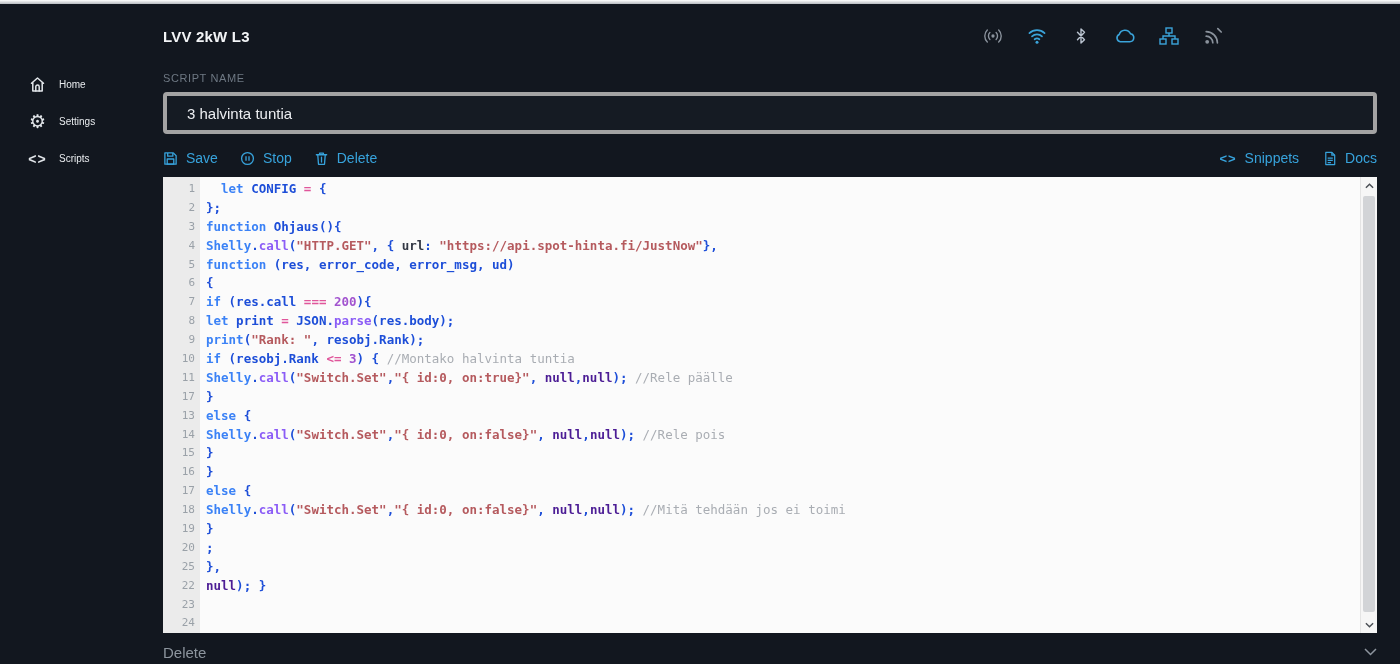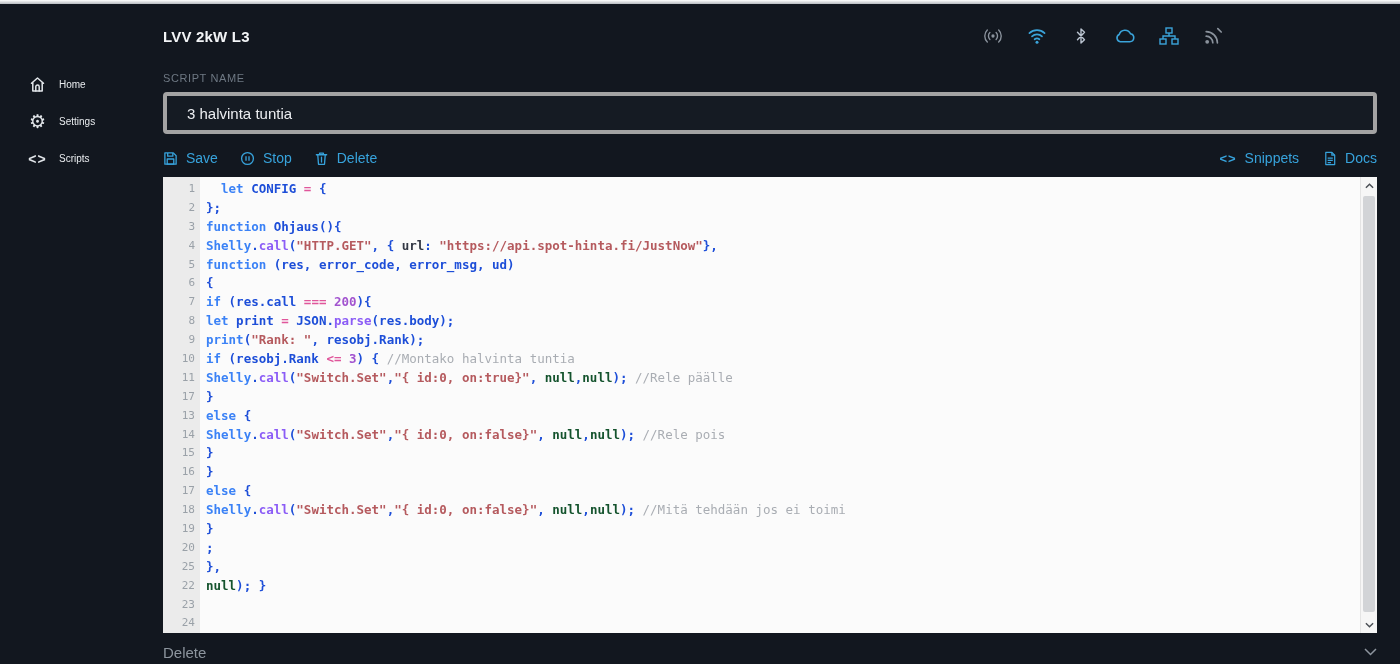--- a/index.html
+++ b/index.html
@@ -46,21 +46,21 @@
   .code-row { height:18.9px; line-height:18.9px; white-space:pre; font-family:"DejaVu Sans Mono","Liberation Mono",monospace;
               font-size:12.5px; font-weight:600; color:#3a3f4b; }
   .tk-plain { color:#1d4ed8; }
   .tk-kw    { color:#3b82f6; }
   .tk-prop  { color:#333845; font-weight:700; }
   .tk-fn    { color:#8b5cf6; }
   .tk-op    { color:#e0569b; }
   .tk-num   { color:#a254cf; }
   .tk-str   { color:#b55a5e; }
   .tk-cmt   { color:#a9adb3; font-weight:500; }
-  .tk-atom  { color:#14532d; font-weight:700; }
+  .tk-atom  { color:#4c1d95; font-weight:700; }
 
   .vscroll { position:absolute; right:0; top:0; bottom:0; width:17px; background:#f6f6f6; border-left:1px solid #e4e4e4; }
   .vs-arrow { position:absolute; left:0; width:17px; height:17px; display:flex; align-items:center; justify-content:center; color:#4a4f55; cursor:pointer; }
   .vs-up { top:0; } .vs-down { bottom:0; }
   .vs-thumb { position:absolute; left:2px; right:2px; top:19px; bottom:21px; background:#d2d4d7; border-radius:2px; cursor:grab; }
 
   
   .console-bar { position:absolute; left:163px; right:23px; top:640px; height:24px; display:flex; align-items:center; cursor:pointer; }
   .console-label { font-size:15px; color:#8d959e; }
   .console-chevron { margin-left:auto; color:#8d959e; display:flex; align-items:center; }

